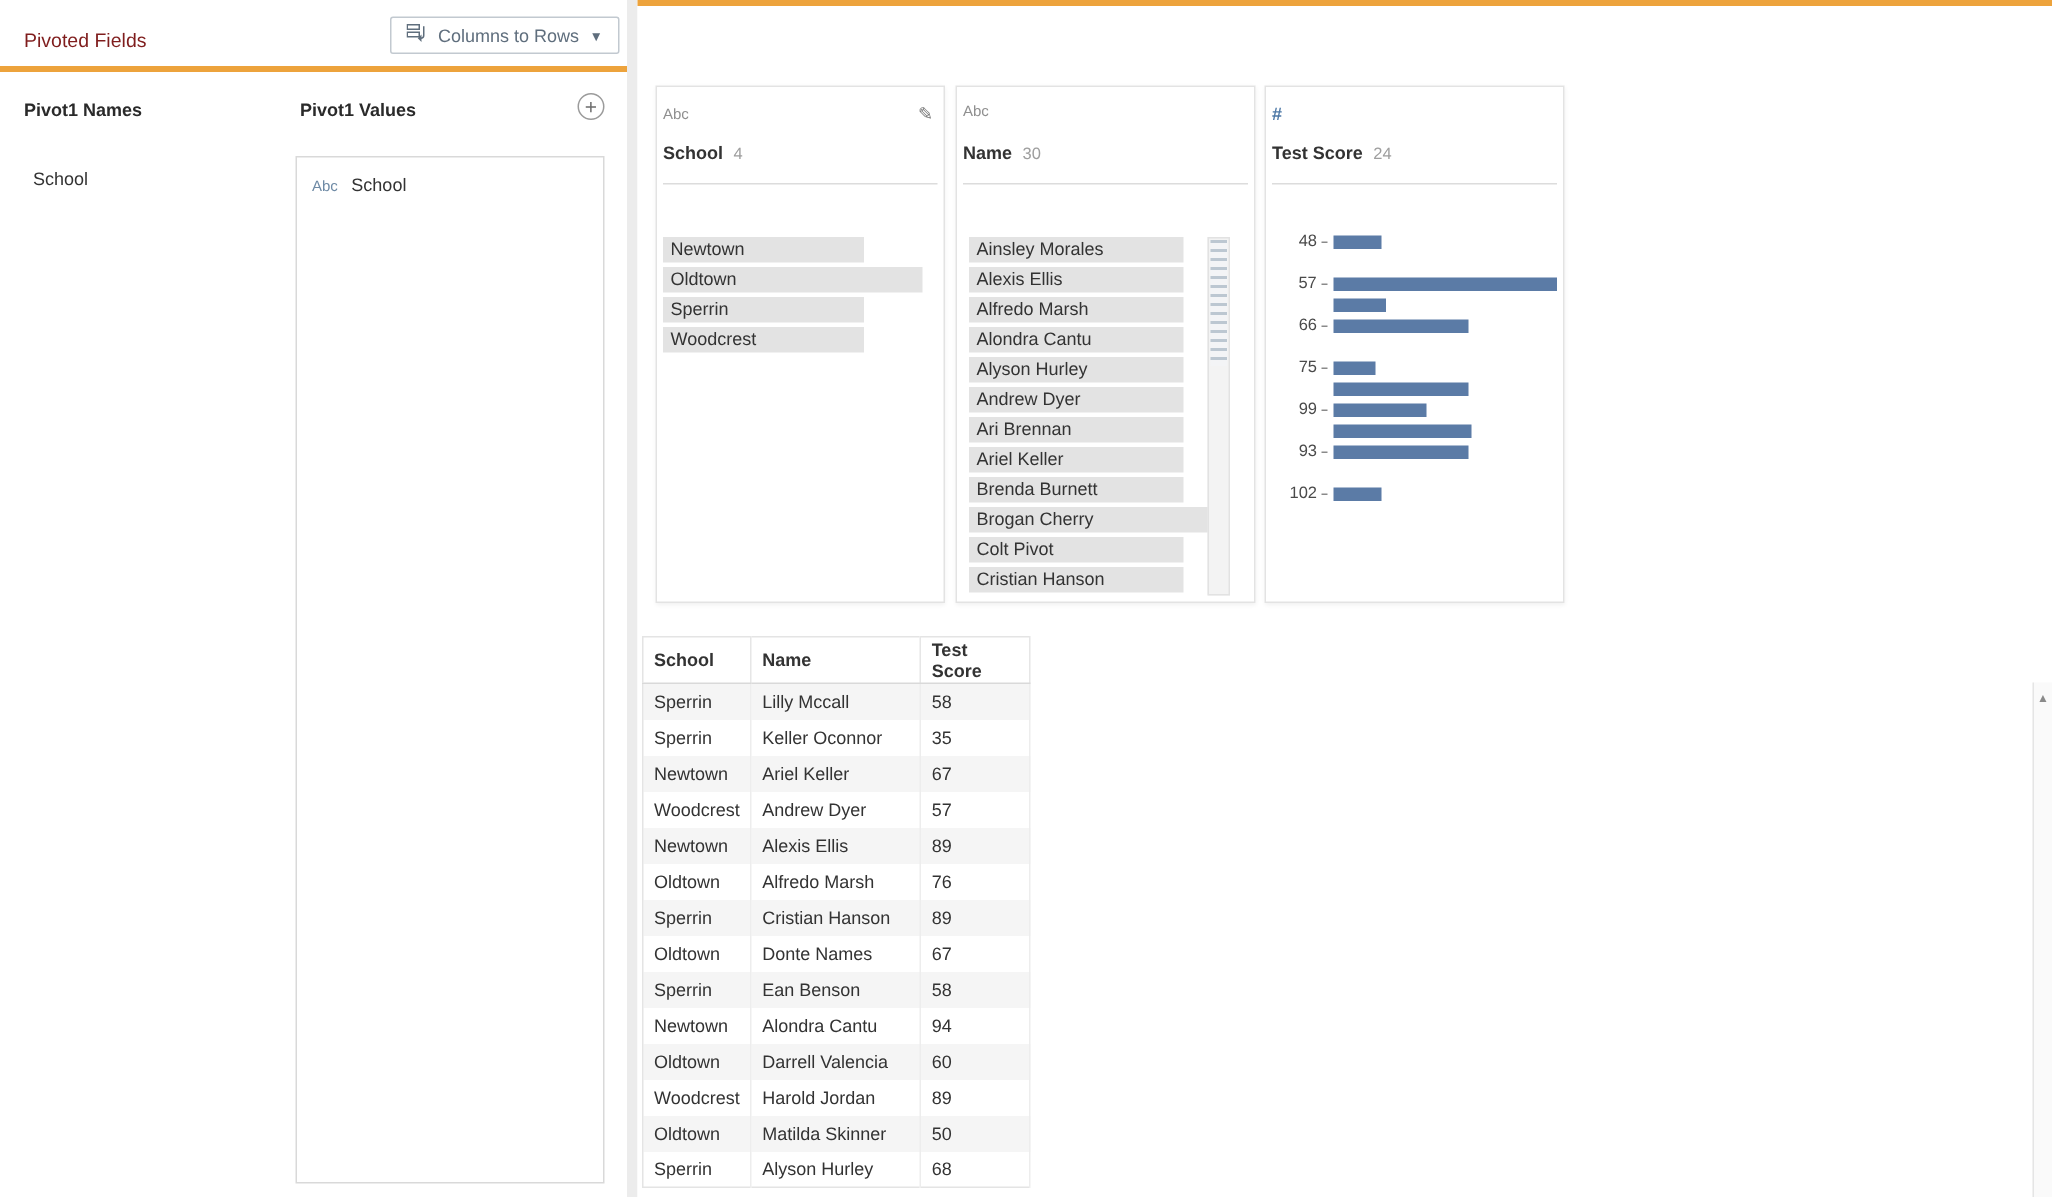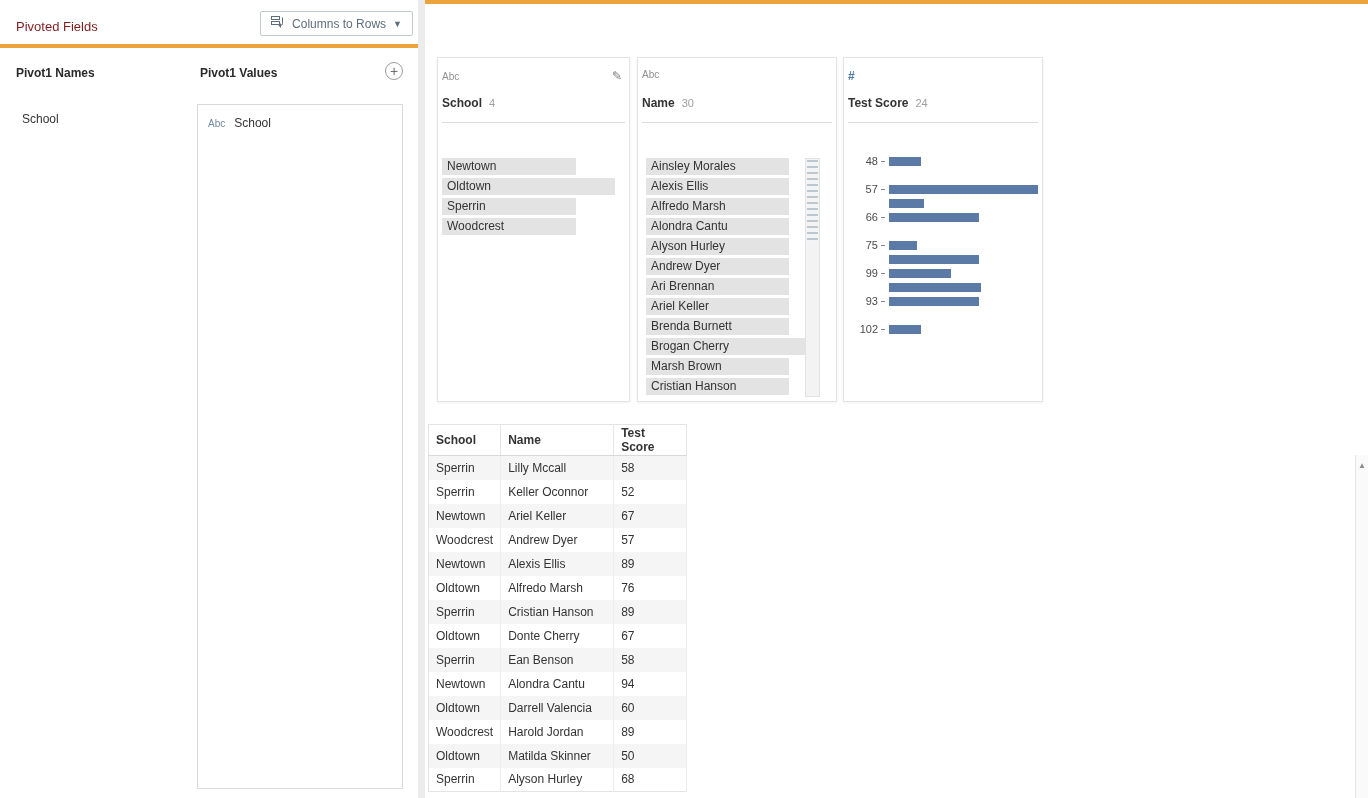--- a/index.html
+++ b/index.html
@@ -217,21 +217,21 @@
           <div class="val-row">
             <div class="val-bar" style="width: 143px;">Ariel Keller</div>
           </div>
           <div class="val-row">
             <div class="val-bar" style="width: 143px;">Brenda Burnett</div>
           </div>
           <div class="val-row">
             <div class="val-bar" style="width: 171px;">Brogan Cherry</div>
           </div>
           <div class="val-row">
-            <div class="val-bar" style="width: 143px;">Marsh Brown</div>
+            <div class="val-bar" style="width: 143px;">Colt Pivot</div>
           </div>
           <div class="val-row">
             <div class="val-bar" style="width: 143px;">Cristian Hanson</div>
           </div>
         </div>
       <div class="mini-scroll">
         <div class="mini-thumb"></div>
       </div>
     </div>
 
@@ -319,21 +319,21 @@
       </thead>
       <tbody>
           <tr class="odd">
             <td>Sperrin</td>
             <td>Lilly Mccall</td>
             <td>58</td>
           </tr>
           <tr class="even">
             <td>Sperrin</td>
             <td>Keller Oconnor</td>
-            <td>52</td>
+            <td>35</td>
           </tr>
           <tr class="odd">
             <td>Newtown</td>
             <td>Ariel Keller</td>
             <td>67</td>
           </tr>
           <tr class="even">
             <td>Woodcrest</td>
             <td>Andrew Dyer</td>
             <td>57</td>
@@ -348,21 +348,21 @@
             <td>Alfredo Marsh</td>
             <td>76</td>
           </tr>
           <tr class="odd">
             <td>Sperrin</td>
             <td>Cristian Hanson</td>
             <td>89</td>
           </tr>
           <tr class="even">
             <td>Oldtown</td>
-            <td>Donte Cherry</td>
+            <td>Donte Names</td>
             <td>67</td>
           </tr>
           <tr class="odd">
             <td>Sperrin</td>
             <td>Ean Benson</td>
             <td>58</td>
           </tr>
           <tr class="even">
             <td>Newtown</td>
             <td>Alondra Cantu</td>

